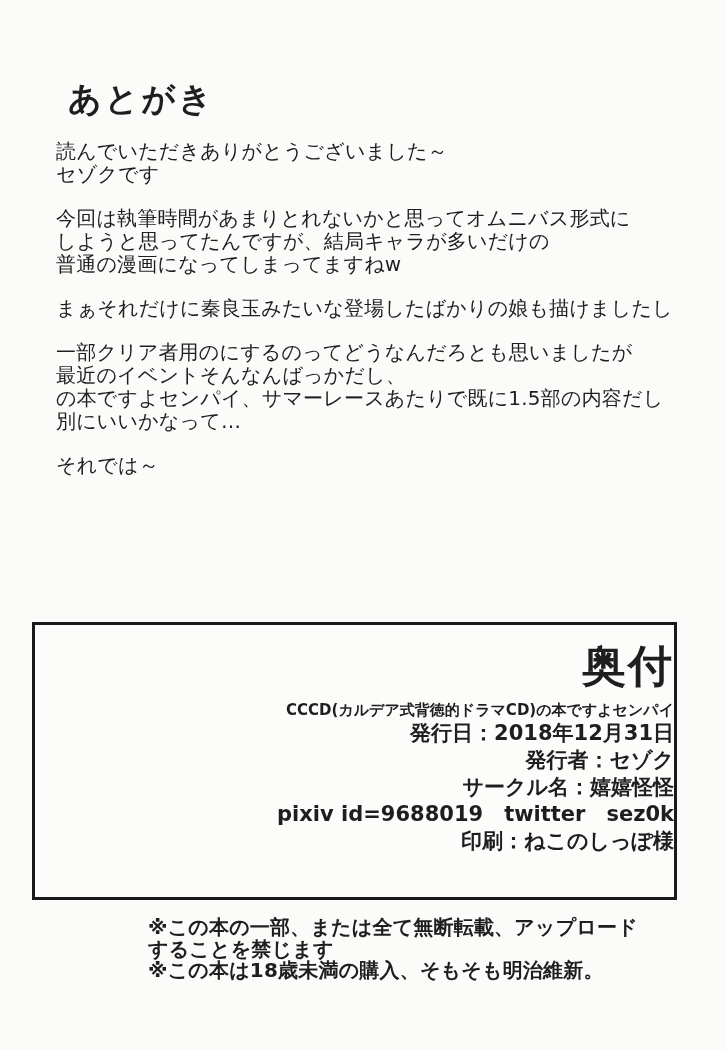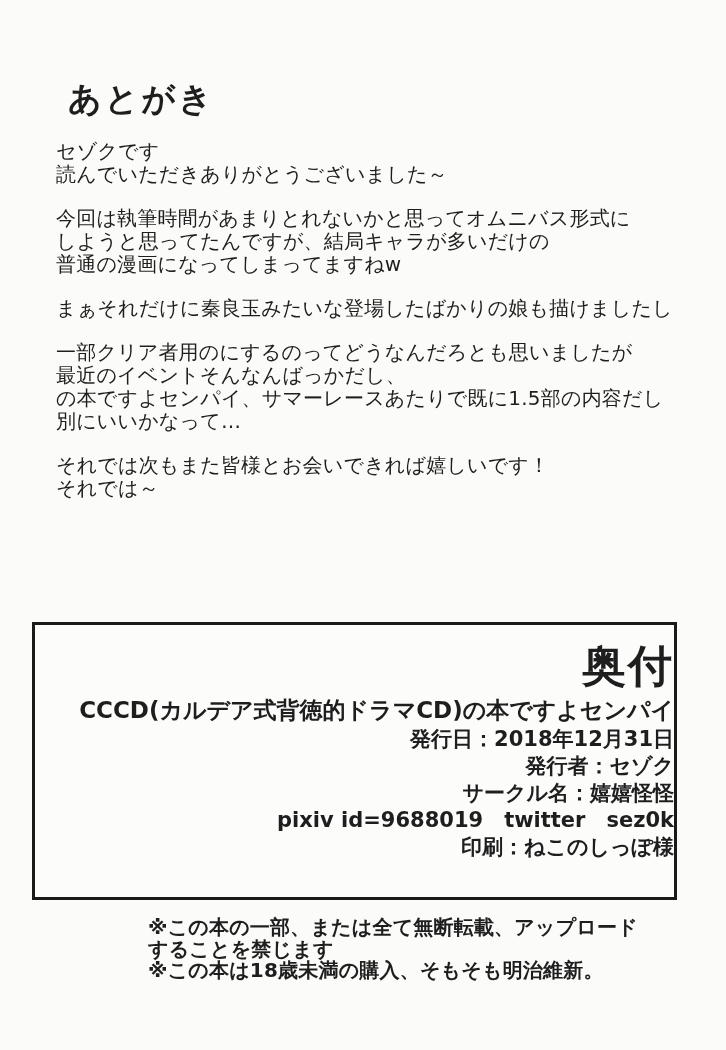--- a/index.html
+++ b/index.html
@@ -58,22 +58,22 @@
     text-align: right;
   }
   .colophon-title {
     margin-top: 17px;
     font-size: 44px;
     font-weight: bold;
     line-height: 1.1;
     letter-spacing: 2px;
   }
   .colophon-subtitle {
-    margin-top: 5px;
-    font-size: 23px;
+    margin-top: 11px;
+    font-size: 15px;
     font-weight: bold;
     white-space: nowrap;
     letter-spacing: 0px;
   }
   .colophon-details {
   }
   .colophon-detail-line {
     font-size: 21px;
     font-weight: 600;
     line-height: 27px;
@@ -98,43 +98,42 @@
 </head>
 <body>
 
 <div class="page">
 
   <div class="afterword">
     <h1 class="afterword-title">あとがき</h1>
     <div class="afterword-body">
 
       <div class="para">
+        <div class="para-line">読んでいただきありがとうございました～</div>
         <div class="para-line">セゾクです</div>
-        <div class="para-line">読んでいただきありがとうございました～</div>
       </div>
 
       <div class="para">
         <div class="para-line">今回は執筆時間があまりとれないかと思ってオムニバス形式に</div>
         <div class="para-line">しようと思ってたんですが、結局キャラが多いだけの</div>
         <div class="para-line">普通の漫画になってしまってますねw</div>
       </div>
 
       <div class="para">
         <div class="para-line">まぁそれだけに秦良玉みたいな登場したばかりの娘も描けましたし</div>
       </div>
 
       <div class="para">
         <div class="para-line">一部クリア者用のにするのってどうなんだろとも思いましたが</div>
         <div class="para-line">最近のイベントそんなんばっかだし、</div>
         <div class="para-line">の本ですよセンパイ、サマーレースあたりで既に1.5部の内容だし</div>
         <div class="para-line">別にいいかなって…</div>
       </div>
 
       <div class="para">
-        <div class="para-line">それでは次もまた皆様とお会いできれば嬉しいです！</div>
         <div class="para-line">それでは～</div>
       </div>
 
     </div>
   </div>
 
   <div class="colophon-box">
     <div class="colophon-title">奥付</div>
     <div class="colophon-subtitle">CCCD(カルデア式背徳的ドラマCD)の本ですよセンパイ</div>
     <div class="colophon-details">

